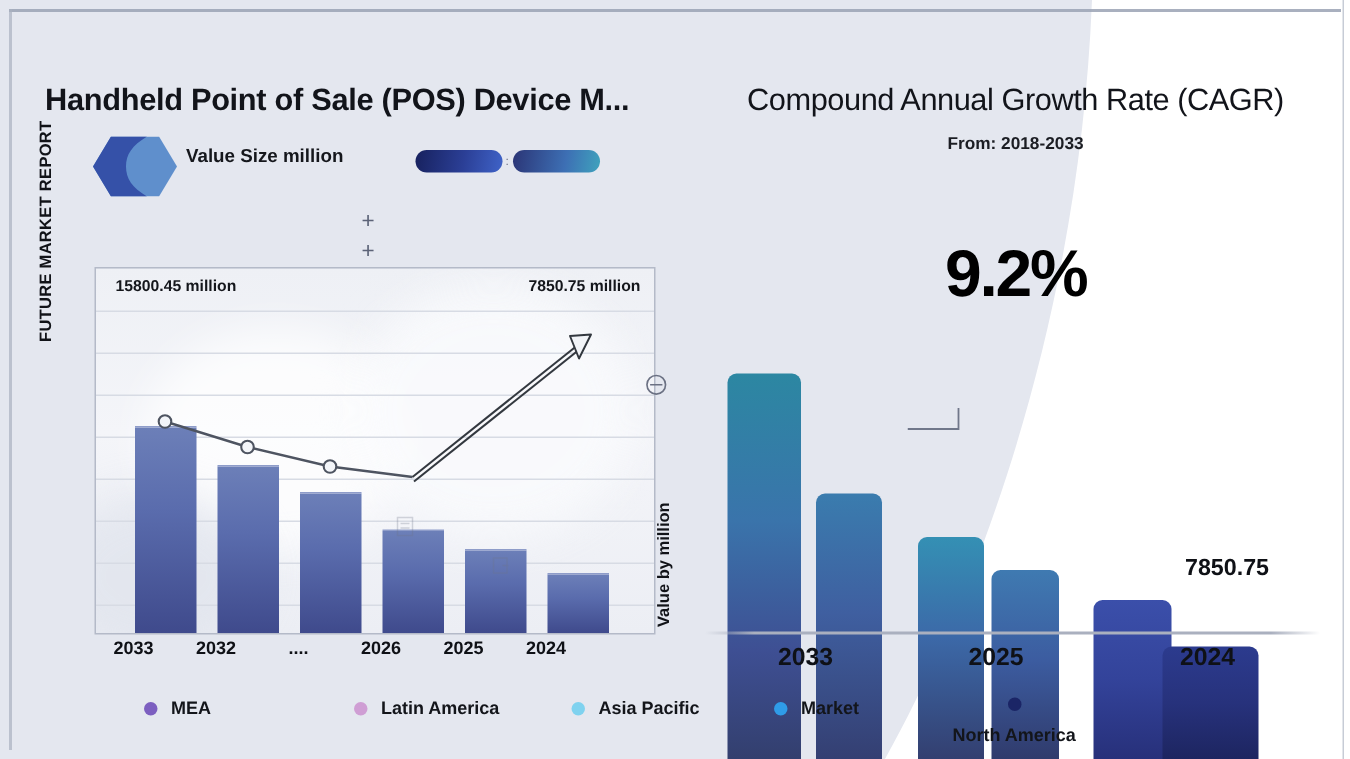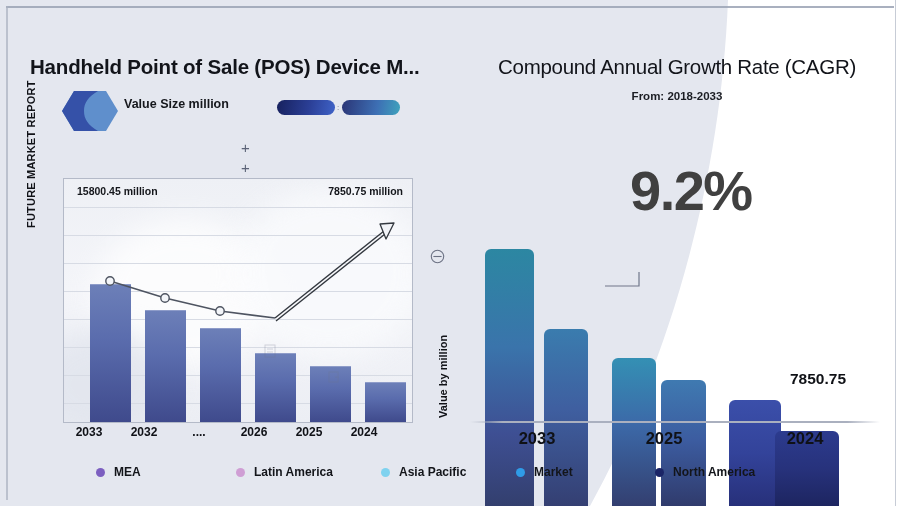--- a/index.html
+++ b/index.html
@@ -62,20 +62,21 @@
 
   .plus-mark{
     position:absolute;color:#5c6377;font-size:15px;line-height:1;font-weight:400;
   }
 
   
   .lchart{
     position:absolute;left:63px;top:178px;width:348px;height:243px;
     border:1px solid #b4bac8;background:linear-gradient(180deg,#eef0f5 0%,#f4f5f9 45%,#eceef4 100%);
     overflow:hidden;
+    padding-left:24px;
   }
   .gridline{position:absolute;left:0;width:100%;height:1px;background:#d7dbe4;}
   .lc-label{
     position:absolute;top:6px;font-size:10.5px;font-weight:bold;color:#14161b;white-space:nowrap;
   }
   .lc-label-left{left:13px;}
   .lc-label-right{right:9px;}
   .lbar{
     position:absolute;bottom:0;width:41px;
     background:linear-gradient(180deg,#6c7fb8 0%,#5a6cad 40%,#3f4a8c 100%);
@@ -102,21 +103,21 @@
   }
   .rchart-base{
     position:absolute;left:470px;top:421px;width:410px;height:1.5px;
     background:linear-gradient(90deg,rgba(150,158,175,0) 0%,#aab0bf 8%,#aab0bf 92%,rgba(150,158,175,0) 100%);
   }
   .rxtick{
     position:absolute;top:429px;font-size:16.5px;font-weight:bold;color:#0f1116;
     text-align:center;width:120px;
   }
   .cagr-value{
-    position:absolute;left:630px;top:158px;font-size:56px;font-weight:bold;color:#404040;
+    position:absolute;left:630px;top:158px;font-size:44px;font-weight:bold;color:#000000;
     letter-spacing:-1.5px;
   }
   .cagr-sub{
     position:absolute;left:640px;top:212px;font-size:13px;font-weight:bold;color:#14161b;
   }
   .rbar-label{
     position:absolute;left:790px;top:370px;font-size:15.5px;font-weight:bold;color:#0f1116;
   }
   .axis-label-y2{
     position:absolute;left:437px;top:418px;
@@ -258,19 +259,19 @@
       <span class="leg-text">Latin America</span>
     </div>
     <div class="leg-item" style="left:381px;">
       <span class="leg-dot" style="background:#7fd2ef;"></span>
       <span class="leg-text">Asia Pacific</span>
     </div>
     <div class="leg-item" style="left:516px;">
       <span class="leg-dot" style="background:#2f9ce8;"></span>
       <span class="leg-text">Market</span>
     </div>
-    <div class="leg-item" style="left:655px;">
+    <div class="leg-item" style="left:635px;flex-direction:column;">
       <span class="leg-dot" style="background:#1b2566;"></span>
       <span class="leg-text">North America</span>
     </div>
   </div>
 
 </div>
 
 </body></html>

